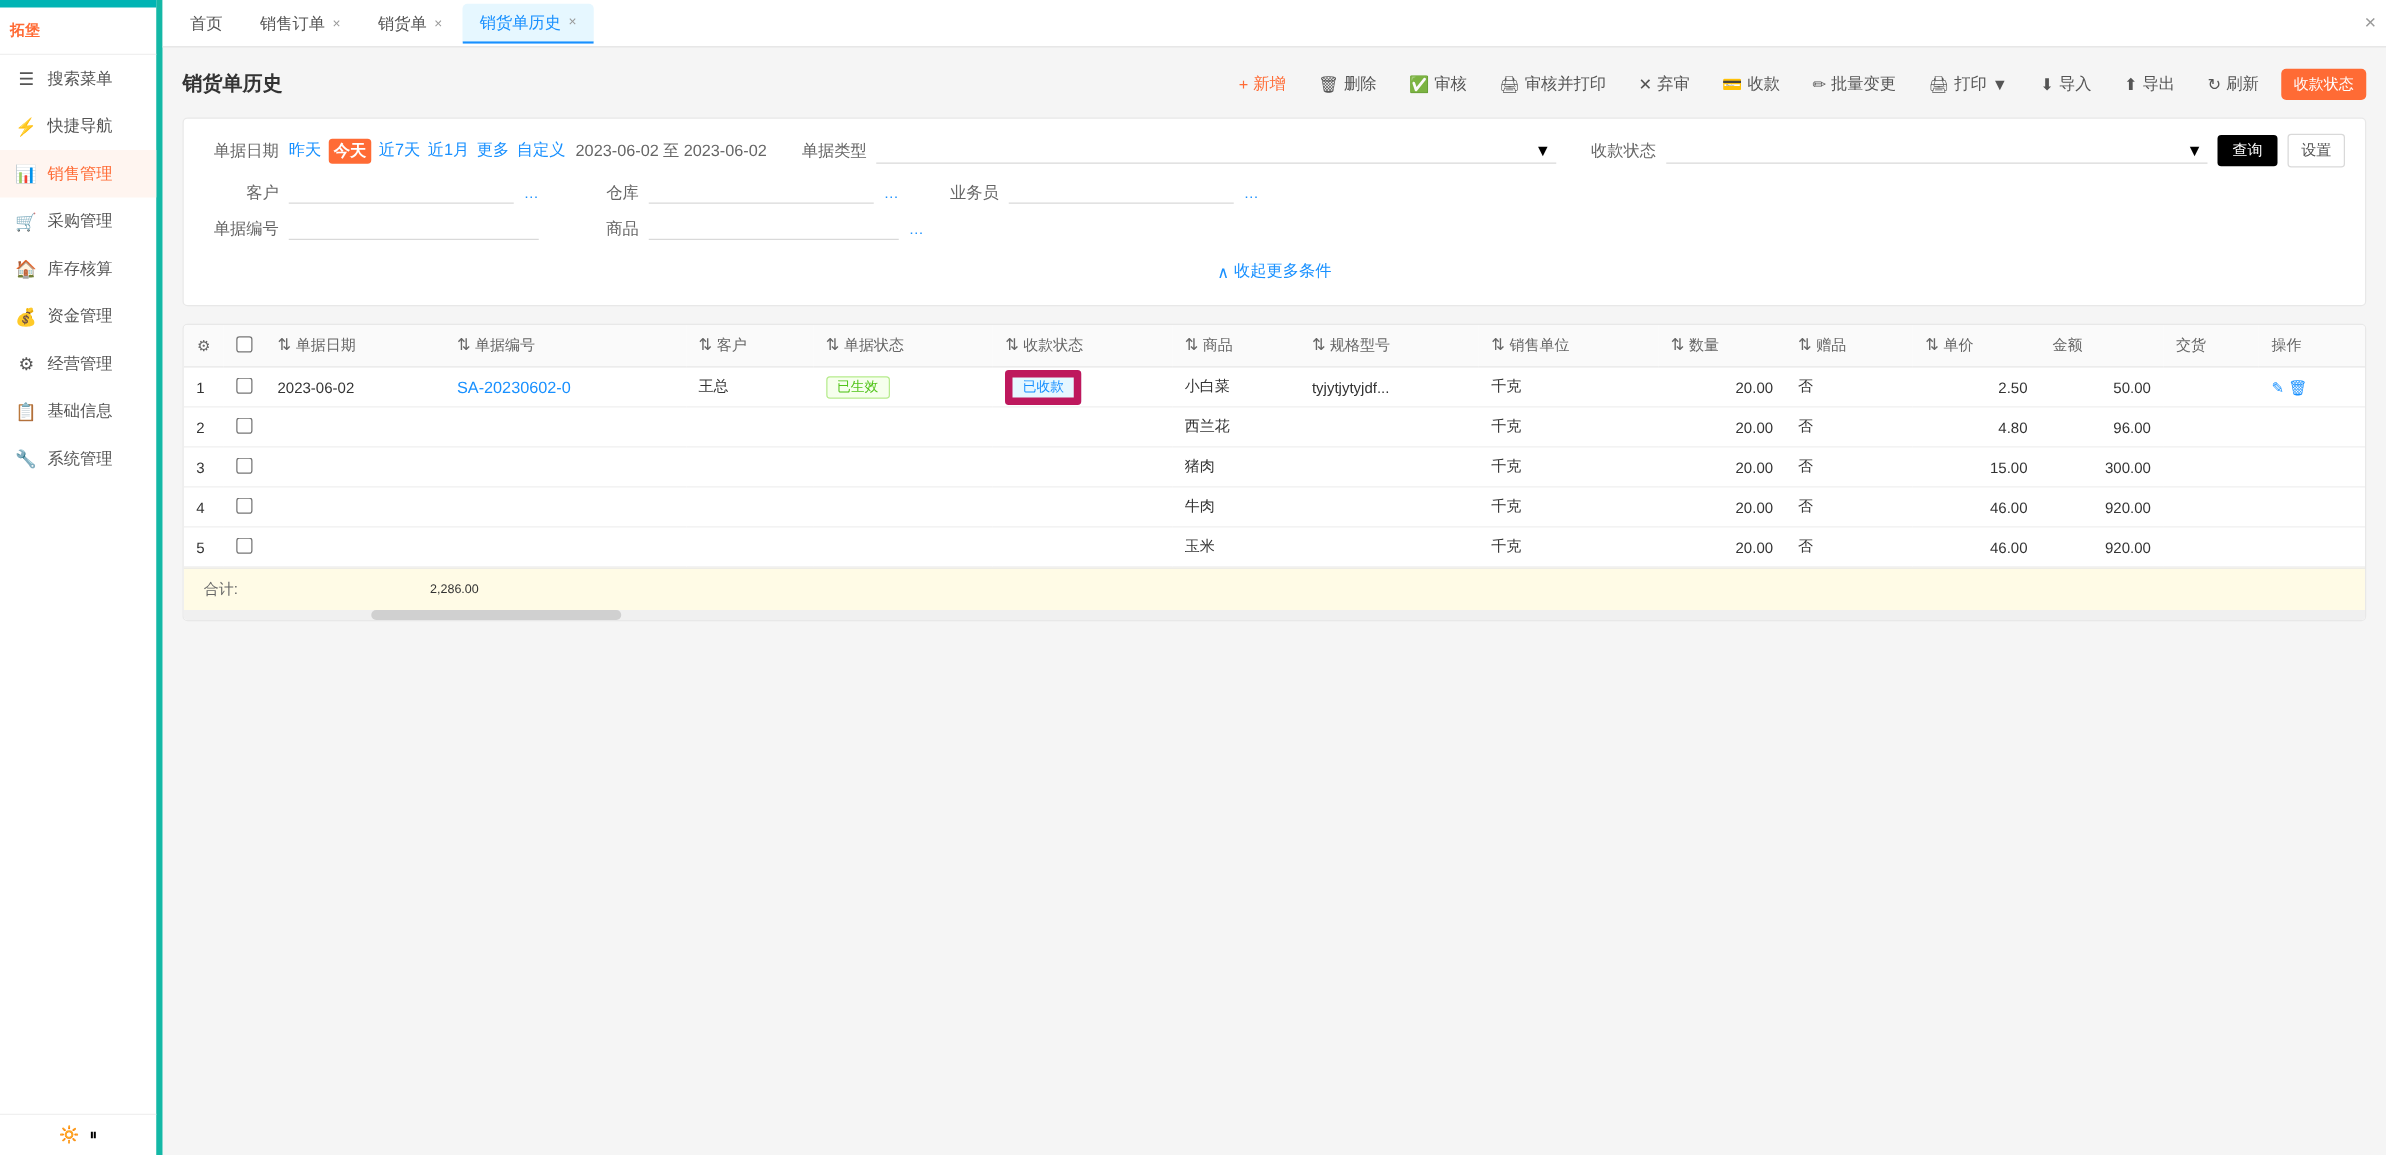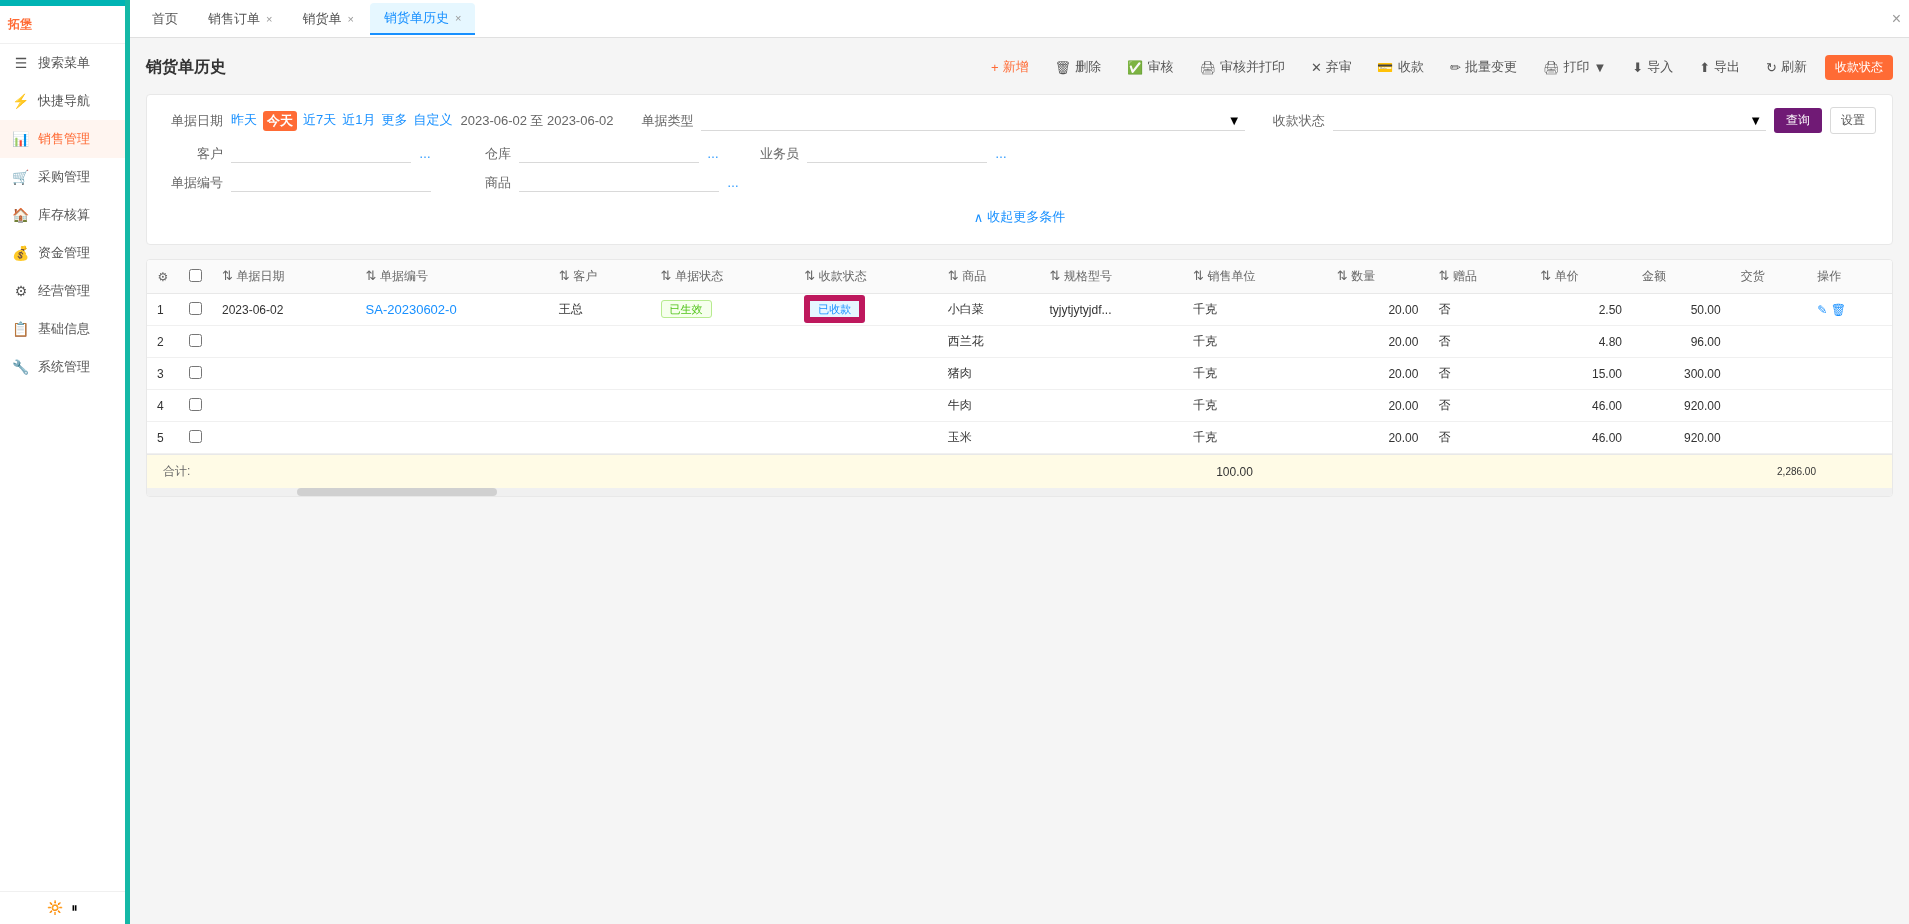--- a/index.html
+++ b/index.html
@@ -240,21 +240,21 @@
             <span>▼</span>
           </div>
         </div>
 
         <div class="filter-item" style="flex:1; min-width:200px;">
           <span class="filter-label">收款状态</span>
           <div class="filter-select" style="flex:1;">
             <span style="flex:1;"></span>
             <span>▼</span>
           </div>
-          <button style="background:#701a75;color:#fff;border:none;padding:4px 12px;border-radius:3px;cursor:pointer;font-size:12px;">查询</button>
+          <button style="background:#000000;color:#fff;border:none;padding:4px 12px;border-radius:3px;cursor:pointer;font-size:12px;">查询</button>
           <button style="background:#fff;color:#555;border:1px solid #d9d9d9;padding:4px 10px;border-radius:3px;cursor:pointer;font-size:12px;">设置</button>
         </div>
       </div>
 
       <div class="filter-row">
 
         <div class="filter-item">
           <span class="filter-label">客户</span>
           <input class="filter-input" style="min-width: 180px;">
           <span class="ellipsis-btn">…</span>
@@ -417,21 +417,20 @@
         
       </td>
     </tr>
             </tbody>
         </table>
       </div>
 
       <div class="summary-row">
         <div class="summary-label">合计:</div>
         <div class="summary-data">
-          <div class="summary-qty" style="text-align:center;padding-left:600px;">100.00</div>
           <div class="summary-amount">2,286.00</div>
         </div>
       </div>
 
       <div class="scroll-bar">
         <div class="scroll-thumb"></div>
       </div>
     </div>
 
 

